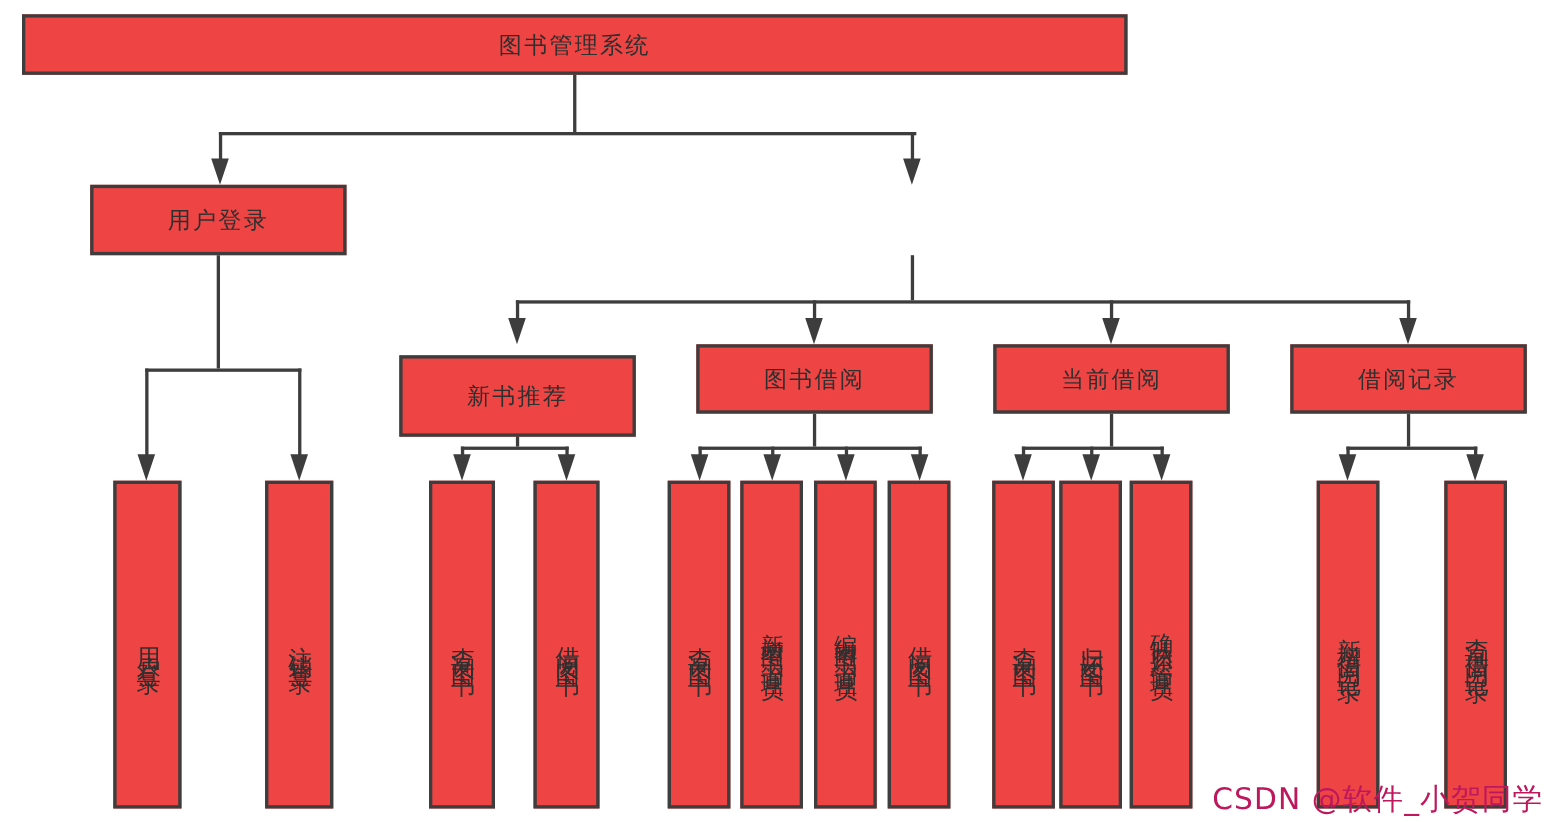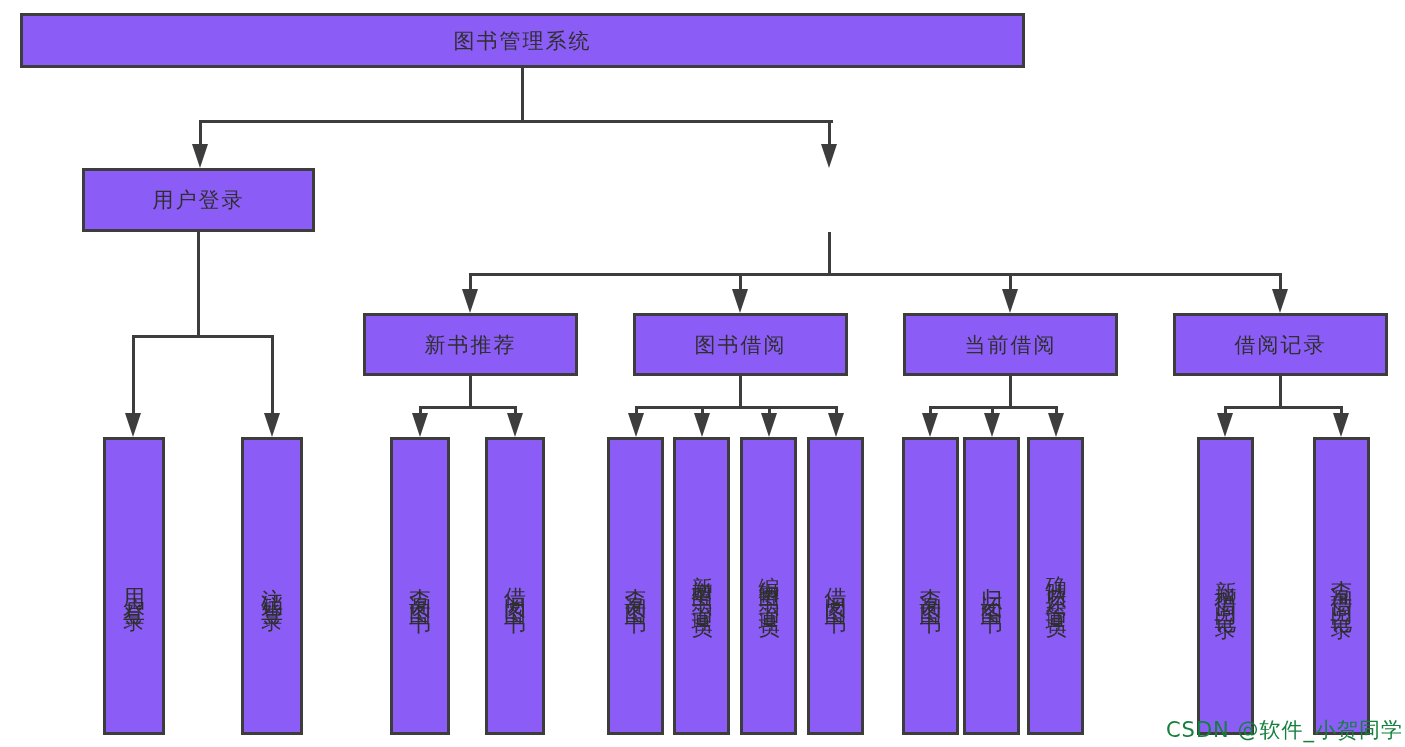--- a/index.html
+++ b/index.html
@@ -6,21 +6,21 @@
   #canvas{
     position:relative;
     width:1405px;height:747px;
     background:#ffffff;
     font-family:"DejaVu Sans","Liberation Sans",sans-serif;
     overflow:hidden;
   }
   .node{
     position:absolute;
     box-sizing:border-box;
-    background:#8b5cf6;
+    background:#ef4444;
     border:3px solid #3d3d3d;
     display:flex;
     align-items:center;
     justify-content:center;
     color:#2f2f2f;
     z-index:2;
   }
   .node.h{font-size:21px;letter-spacing:2px;white-space:nowrap;}
   .node.v{
     writing-mode:vertical-rl;
@@ -37,22 +37,22 @@
     position:absolute;
     width:0;height:0;
     border-left:8px solid transparent;
     border-right:8px solid transparent;
     border-top:24px solid #3d3d3d;
     z-index:1;
   }
   #watermark{
     position:absolute;
     right:2px;bottom:3px;
-    font-size:21px;
-    color:#15803d;
+    font-size:27px;
+    color:#be185d;
     letter-spacing:1px;
     z-index:5;
     white-space:nowrap;
   }
 </style>
 </head>
 <body>
 
 <div id="canvas">
 
@@ -78,21 +78,21 @@
   <div class="hline" style="left:469px;top:273px;width:813px;"></div>
   <div class="vline" style="left:469px;top:273px;height:20px;"></div>
   <div class="arrow" style="left:462px;top:289px;"></div>
   <div class="vline" style="left:739px;top:273px;height:20px;"></div>
   <div class="arrow" style="left:732px;top:289px;"></div>
   <div class="vline" style="left:1009px;top:273px;height:20px;"></div>
   <div class="arrow" style="left:1002px;top:289px;"></div>
   <div class="vline" style="left:1279px;top:273px;height:20px;"></div>
   <div class="arrow" style="left:1272px;top:289px;"></div>
 
-  <div class="node h" style="left:363px;top:313px;width:215px;height:63px;">新书推荐</div>
+  <div class="node h" style="left:363px;top:323px;width:215px;height:74px;">新书推荐</div>
   <div class="node h" style="left:633px;top:313px;width:215px;height:63px;">图书借阅</div>
   <div class="node h" style="left:903px;top:313px;width:215px;height:63px;">当前借阅</div>
   <div class="node h" style="left:1173px;top:313px;width:215px;height:63px;">借阅记录</div>
 
   <div class="vline" style="left:469px;top:376px;height:30px;"></div>
   <div class="hline" style="left:419px;top:406px;width:98px;"></div>
   <div class="vline" style="left:419px;top:406px;height:10px;"></div>
   <div class="arrow" style="left:412px;top:413px;"></div>
   <div class="vline" style="left:514px;top:406px;height:10px;"></div>
   <div class="arrow" style="left:507px;top:413px;"></div>

